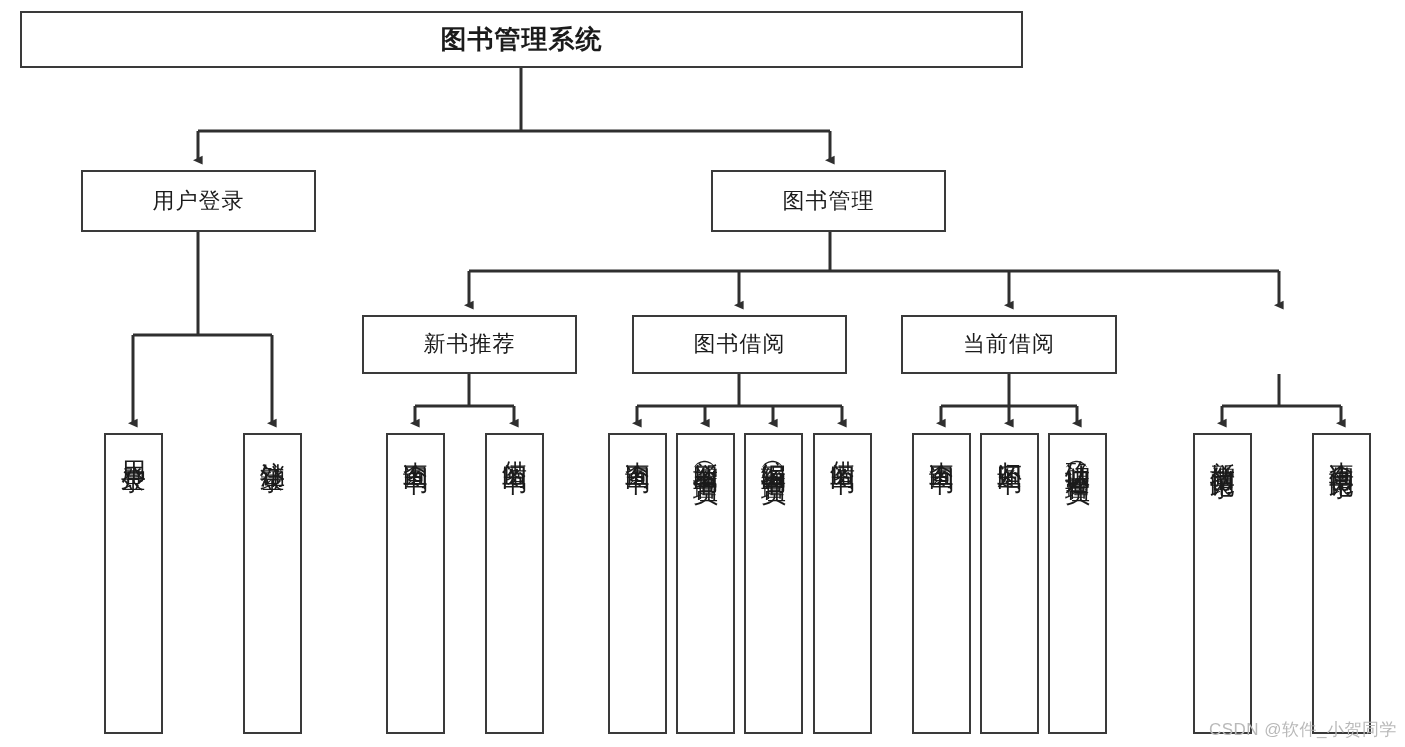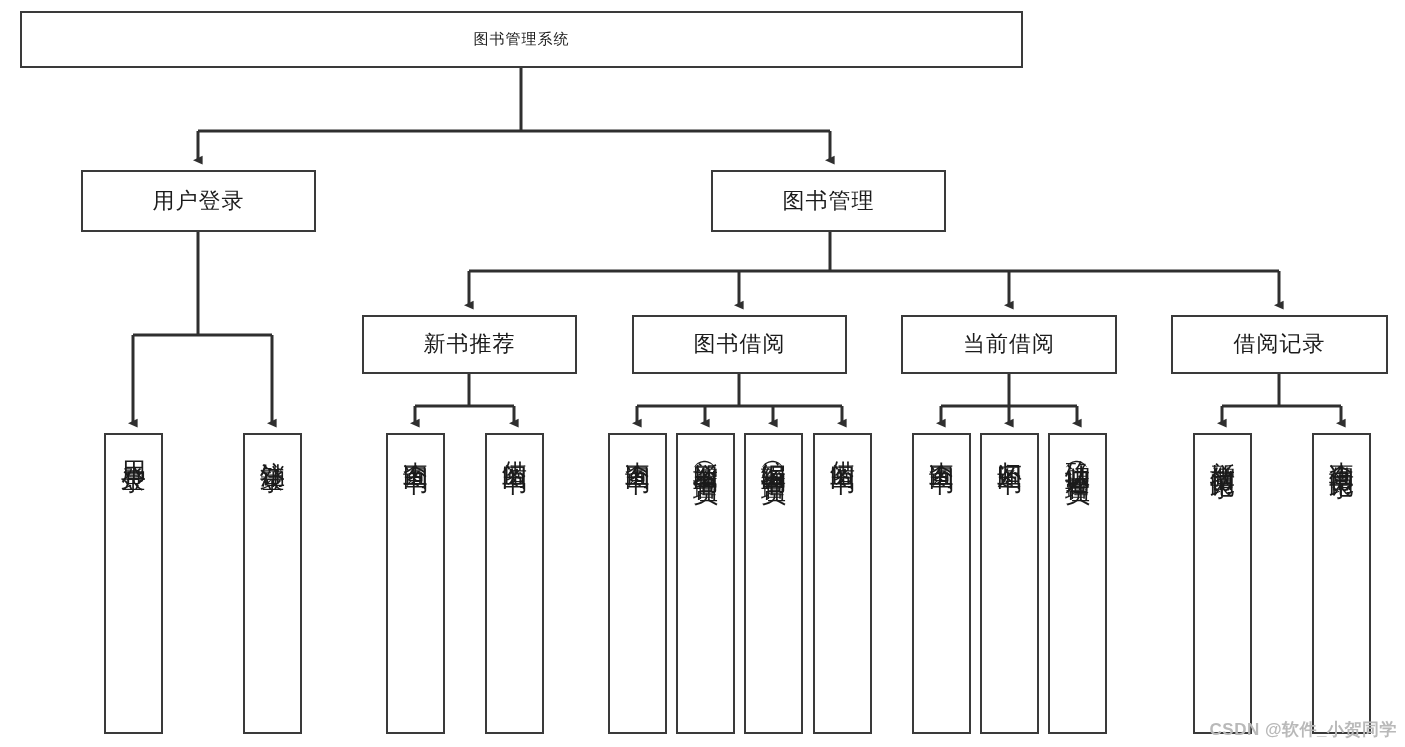--- a/index.html
+++ b/index.html
@@ -42,21 +42,22 @@
     text-align: center;
     line-height: 1.12;
     white-space: nowrap;
   }
   
   .node.horiz .node-label {
     font-size: 22px;
     letter-spacing: 1px;
   }
   .node.root .node-label {
-    font-size: 15px;
+    font-size: 26px;
+    font-weight: bold;
   }
   
   .node.vert {
     align-items: flex-start;
     justify-content: center;
     padding-top: 6px;
   }
   .node.vert .node-label {
     writing-mode: vertical-rl;
     text-orientation: upright;
@@ -67,21 +68,20 @@
   }
   .watermark {
     position: absolute;
     right: 8px;
     bottom: 6px;
     font-size: 17px;
     color: #b9b9b9;
     letter-spacing: 0.5px;
     z-index: 5;
     white-space: nowrap;
-    font-weight: bold;
   }
 </style>
 </head>
 <body>
 
 <div id="diagram-root">
 
   <svg id="edge-layer" viewBox="0 0 1405 747">
     <defs>
       <marker id="arrow" markerWidth="10" markerHeight="10" refX="4.6" refY="5" orient="auto" markerUnits="userSpaceOnUse">
@@ -145,23 +145,20 @@
 
   <div class="node horiz" style="left:711px; top:170px; width:235px; height:62px;">
     <span class="node-label">图书管理</span>
   </div>
   <div class="node horiz" style="left:632px; top:315px; width:215px; height:59px;">
     <span class="node-label">图书借阅</span>
   </div>
   <div class="node horiz" style="left:901px; top:315px; width:216px; height:59px;">
     <span class="node-label">当前借阅</span>
   </div>
-  <div class="node horiz" style="left:1171px; top:315px; width:217px; height:59px;">
-    <span class="node-label">借阅记录</span>
-  </div>
 
   <div class="node vert" style="left:104px; top:433px; width:59px; height:301px;">
     <span class="node-label">用户登录</span>
   </div>
   <div class="node vert" style="left:243px; top:433px; width:59px; height:301px;">
     <span class="node-label">注销登录</span>
   </div>
 
   <div class="node vert" style="left:386px; top:433px; width:59px; height:301px;">
     <span class="node-label">查询图书</span>

